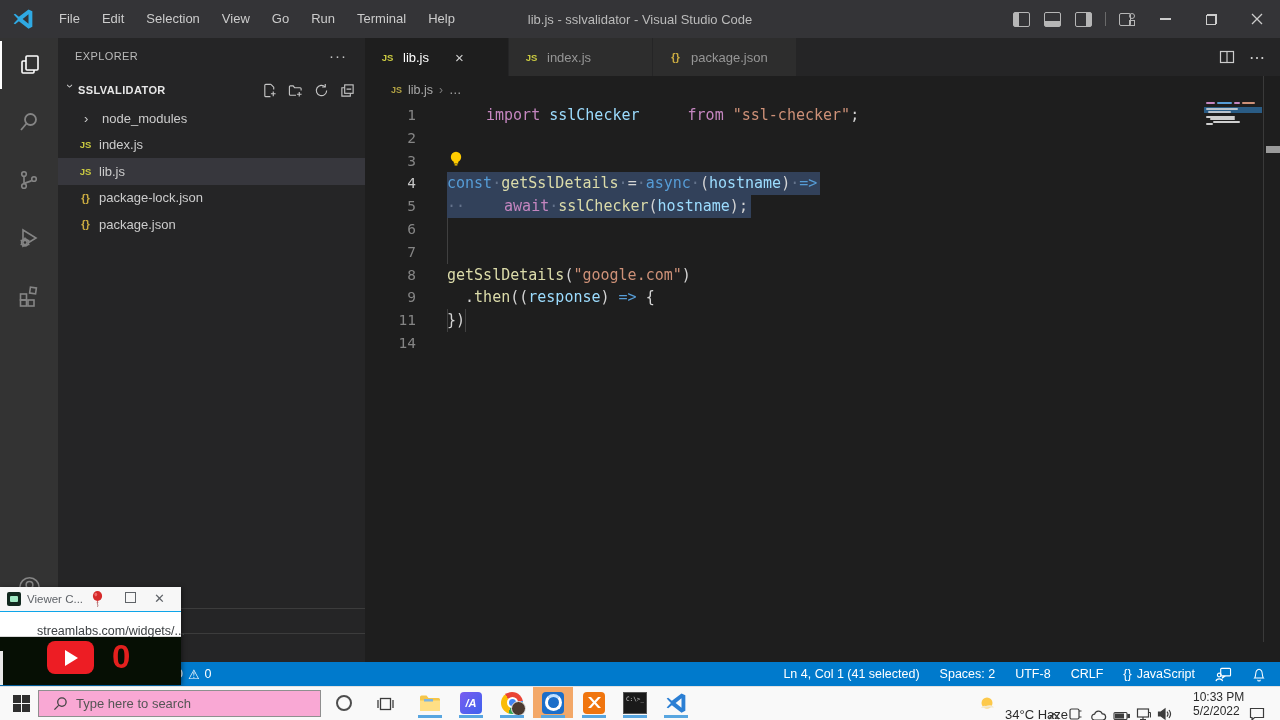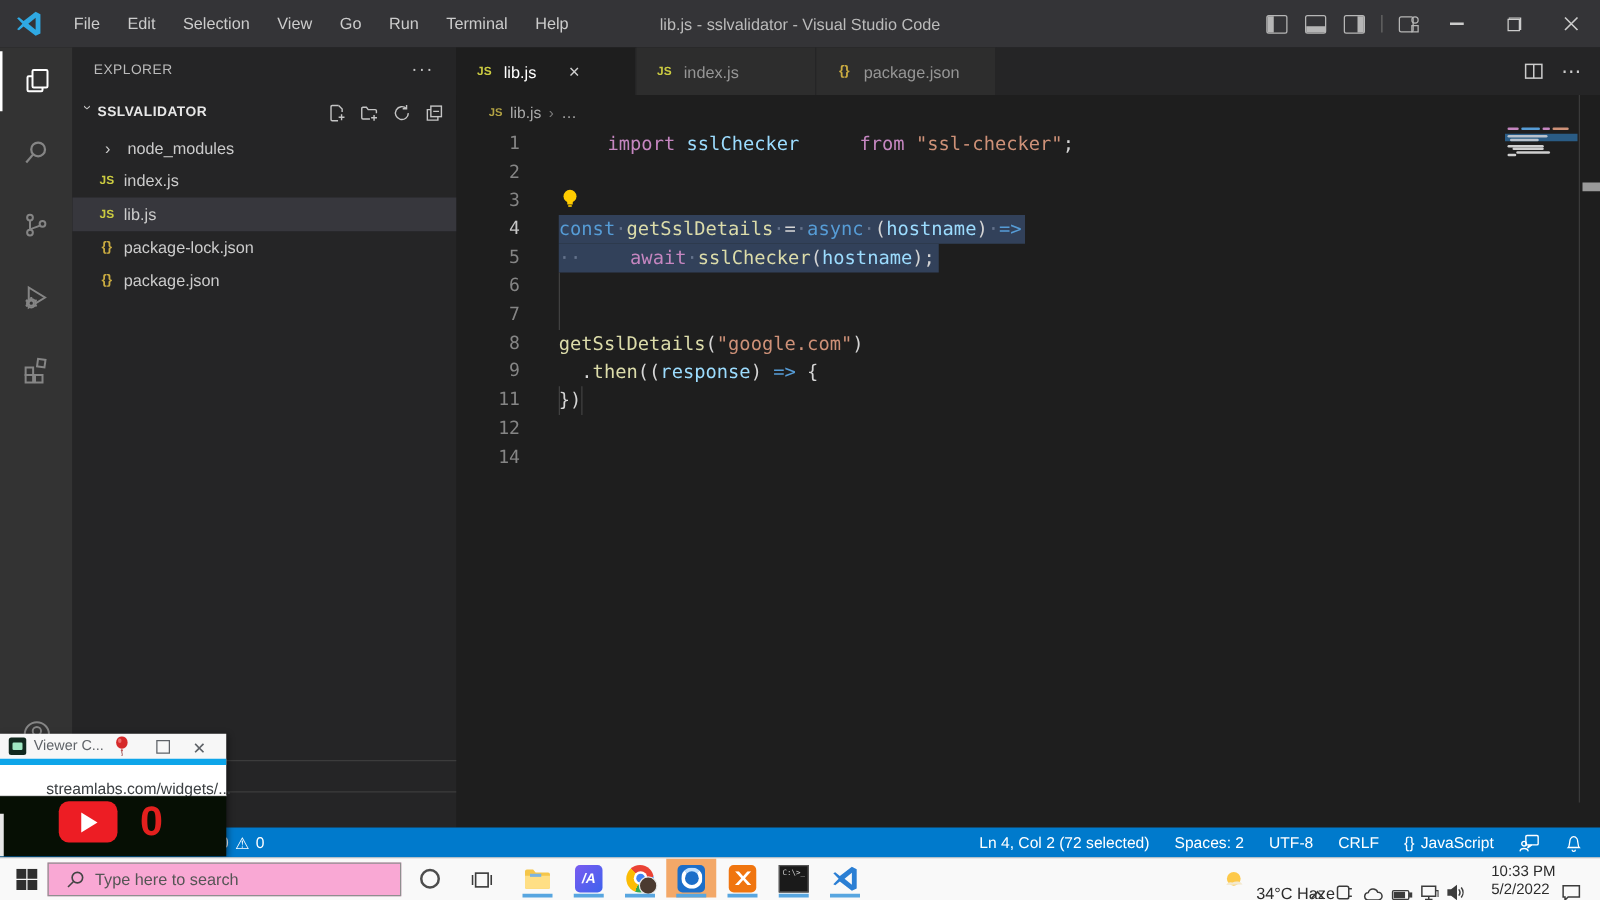--- a/index.html
+++ b/index.html
@@ -68,21 +68,21 @@
   #mm-band{position:absolute;left:1204px;top:107px;width:58px;height:6px;background:#2a5c85;}
   #ed-divider{position:absolute;left:1263px;top:76px;width:1px;height:566px;background:#3a3a3a;}
   #scroll-thumb{position:absolute;left:1266px;top:146px;width:14px;height:7px;background:#9a9a9a;}
   
   #statusbar{position:absolute;left:0;top:662px;width:1280px;height:24px;background:#007acc;color:#ffffff;font-size:12.5px;}
   .sb-problems{position:absolute;left:158px;top:0;height:24px;display:flex;align-items:center;gap:5px;}
   .sb-right{position:absolute;right:0;top:0;height:24px;display:flex;align-items:center;gap:20px;padding-right:14px;}
   .sb-lang{display:flex;gap:5px;align-items:center;}
   
   #overlay{position:absolute;left:0;top:587px;width:181px;height:98px;box-shadow:1px 1px 5px rgba(0,0,0,.45);z-index:30;}
-  #ov-title{position:absolute;left:0;top:0;width:100%;height:25px;background:#f7f7f7;display:flex;align-items:center;border-bottom:5px solid #0ea5e9;box-sizing:border-box;}
+  #ov-title{position:absolute;left:0;top:0;width:100%;height:25px;background:#f7f7f7;display:flex;align-items:center;border-bottom:1px solid #0ea5e9;box-sizing:border-box;}
   .ov-favicon{width:14px;height:14px;background:#12291f;border-radius:2px;margin-left:7px;position:relative;}
   .ov-favicon:after{content:"";position:absolute;left:3px;top:4px;width:8px;height:6px;background:#9fe8c2;border-radius:1px;}
   .ov-title-text{color:#5f6368;font-size:11.5px;margin-left:6px;white-space:nowrap;}
   #ov-max{position:absolute;right:45px;top:5px;width:9px;height:9px;border:1px solid #5f6368;}
   #ov-close{position:absolute;right:16px;top:4px;font-size:13px;color:#5f6368;}
   #ov-addr{position:absolute;left:0;top:25px;width:100%;height:25px;background:#ffffff;display:flex;align-items:center;border-bottom:1px solid #d8d8d8;box-sizing:border-box;}
   .ov-url{color:#3c4043;font-size:12.5px;margin-left:9px;white-space:nowrap;margin-top:14px;}
   #ov-content{position:absolute;left:0;top:50px;width:100%;height:48px;background:#060f04;}
   .yt-logo{position:absolute;left:47px;top:4px;width:47px;height:33px;background:#ed1d24;border-radius:8px;}
   .yt-logo:after{content:"";position:absolute;left:18px;top:9px;border-left:13px solid #ffffff;border-top:8px solid transparent;border-bottom:8px solid transparent;}
@@ -292,21 +292,20 @@
       <div class="code-line"><span class="ln">1</span><span class="ltxt"><span class="c-kw2">import</span><span class="c-pl"> </span><span class="c-id">sslChecker</span><span class="c-pl"> </span><span class="c-kw2">from</span><span class="c-pl"> </span><span class="c-str">"ssl-checker"</span><span class="c-pl">;</span></span></div>
       <div class="code-line"><span class="ln">2</span><span class="ltxt"></span></div>
       <div class="code-line"><span class="ln">3</span><span class="ltxt"></span></div>
       <div class="code-line"><span class="ln cur">4</span><span class="ltxt"><span class="sel"><span class="c-kw">const</span><span class="c-ws">·</span><span class="c-fn">getSslDetails</span><span class="c-ws">·</span><span class="c-pl">=</span><span class="c-ws">·</span><span class="c-kw">async</span><span class="c-ws">·</span><span class="c-pl">(</span><span class="c-id">hostname</span><span class="c-pl">)</span><span class="c-ws">·</span><span class="c-kw">=&gt;</span></span></span></div>
       <div class="code-line"><span class="ln">5</span><span class="ltxt"><span class="sel"><span class="c-ws">··</span><span class="c-kw2">await</span><span class="c-ws">·</span><span class="c-fn">sslChecker</span><span class="c-pl">(</span><span class="c-id">hostname</span><span class="c-pl">)</span><span class="c-pl">;</span></span></span></div>
       <div class="code-line"><span class="ln">6</span><span class="ltxt"></span></div>
       <div class="code-line"><span class="ln">7</span><span class="ltxt"></span></div>
       <div class="code-line"><span class="ln">8</span><span class="ltxt"><span class="c-fn">getSslDetails</span><span class="c-pl">(</span><span class="c-str">"google.com"</span><span class="c-pl">)</span></span></div>
       <div class="code-line"><span class="ln">9</span><span class="ltxt"><span class="c-pl">  .</span><span class="c-fn">then</span><span class="c-pl">((</span><span class="c-id">response</span><span class="c-pl">) </span><span class="c-kw">=&gt;</span><span class="c-pl"> {</span></span></div>
       <div class="code-line"><span class="ln">11</span><span class="ltxt"><span class="c-pl">})</span></span></div>
-      <div class="code-line"><span class="ln">12</span><span class="ltxt"></span></div>
       <div class="code-line"><span class="ln">14</span><span class="ltxt"></span></div>
     </div>
   <div class="guide" style="left:447px;top:218px;height:46px;"></div>
   <div class="guide" style="left:447px;top:309px;height:23px;"></div>
   <div class="guide" style="left:465px;top:309px;height:23px;"></div>
   <svg id="lightbulb" width="16" height="17" viewBox="0 0 16 17">
     <circle cx="8" cy="7" r="5.2" fill="#ffcc00"></circle>
     <rect x="5.8" y="11.4" width="4.4" height="2.2" fill="#ffcc00"></rect>
     <rect x="6.6" y="14" width="2.8" height="1.6" fill="#d8ad00"></rect>
   </svg>
@@ -331,21 +330,21 @@
     <div class="sb-problems">
       <svg width="13" height="13" viewBox="0 0 14 14" fill="none" stroke="#ffffff" stroke-width="1.2">
           <circle cx="7" cy="7" r="5.6"></circle>
           <path d="M3 11 L11 3"></path>
         </svg>
       <span>0</span>
       <span style="font-size:13px;">⚠</span>
       <span>0</span>
     </div>
     <div class="sb-right">
-      <span>Ln 4, Col 2 (72 selected)</span>
+      <span>Ln 4, Col 1 (41 selected)</span>
       <span>Spaces: 2</span>
       <span>UTF-8</span>
       <span>CRLF</span>
       <span class="sb-lang">
         <span>{}</span>
         <span>JavaScript</span>
       </span>
       <svg width="17" height="15" viewBox="0 0 18 16" fill="none" stroke="#ffffff" stroke-width="1.2">
         <rect x="6" y="1.5" width="10.5" height="8" rx="1"></rect>
           <path d="M9 9.5 L7.5 12 L11 9.5"></path>

